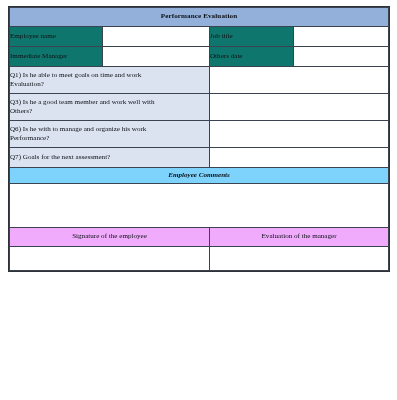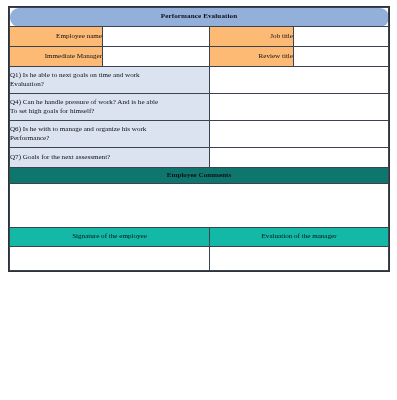--- a/index.html
+++ b/index.html
@@ -35,55 +35,54 @@
     line-height: 1.32;
     color: #0d1014;
   }
   .title-cell {
     background: #92b0da;
     text-align: center;
     font-weight: bold;
     font-size: 9.6px;
     height: 18px;
     letter-spacing: .1px;
-    border-radius: 9px;
   }
   .label-cell {
-    background: #fdba74;
+    background: #0f766e;
     padding: 3px 6px;
     height: 19px;
     font-size: 7.3px;
-    text-align: right;
   }
   .input-cell {
     background: #ffffff;
   }
   .q-cell {
     background: #dbe3f1;
     padding: 4px 6px;
     vertical-align: middle;
   }
   .q-cell.q-two { height: 26px; }
   .q-cell.q-one { height: 19px; margin-left: 40px; }
   .a-cell {
     background: #ffffff;
   }
   .section-cell {
-    background: #0f766e;
+    background: #7dd3fc;
     text-align: center;
     font-weight: bold;
+    font-style: italic;
     font-size: 8px;
     height: 15px;
   }
   .comments-cell {
     background: #ffffff;
     height: 43px;
   }
   .sig-label-cell {
-    background: #14b8a6;
+    background: #f0abfc;
     text-align: center;
     height: 18px;
     font-size: 7.4px;
   }
   .sig-blank-cell {
     background: #ffffff;
     height: 23px;
   }
   .qline { display: block; }
 </style>
@@ -106,41 +105,41 @@
       <tr>
         <td class="label-cell">Employee name</td>
         <td class="input-cell"></td>
         <td class="label-cell">Job title</td>
         <td class="input-cell"></td>
       </tr>
 
       <tr>
         <td class="label-cell">Immediate Manager</td>
         <td class="input-cell"></td>
-        <td class="label-cell">Review title</td>
+        <td class="label-cell">Others date</td>
         <td class="input-cell"></td>
       </tr>
 
       <tr>
         <td class="q-cell q-two" colspan="2">
-          <span class="qline">Q1) Is he able to next goals on time and work</span>
+          <span class="qline">Q1) Is he able to meet goals on time and work</span>
           <span class="qline">Evaluation?</span>
         </td>
         <td class="a-cell" colspan="2"></td>
       </tr>
 
 
-
       <tr>
         <td class="q-cell q-two" colspan="2">
-          <span class="qline">Q4) Can he handle pressure of work? And is he able</span>
-          <span class="qline">To set high goals for himself?</span>
+          <span class="qline">Q3) Is he a good team member and work well with</span>
+          <span class="qline">Others?</span>
         </td>
         <td class="a-cell" colspan="2"></td>
       </tr>
+
 
 
       <tr>
         <td class="q-cell q-two" colspan="2">
           <span class="qline">Q6) Is he with to manage and organize his work</span>
           <span class="qline">Performance?</span>
         </td>
         <td class="a-cell" colspan="2"></td>
       </tr>
 

